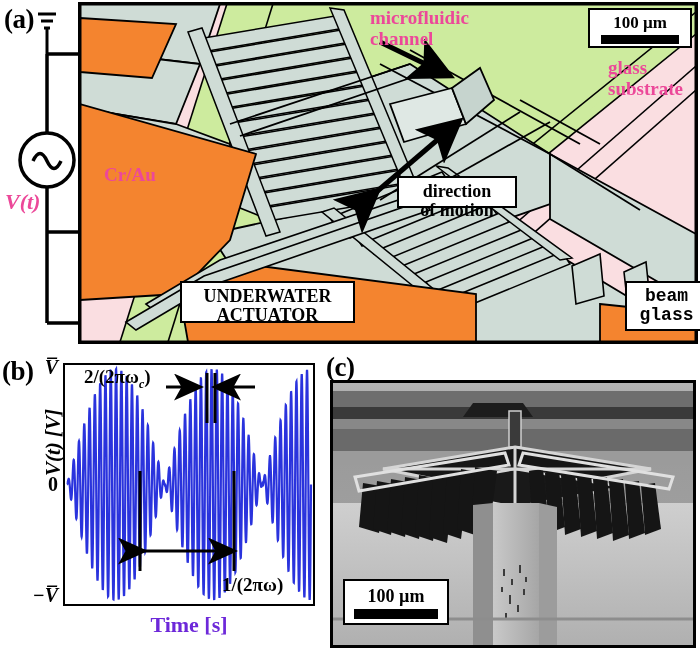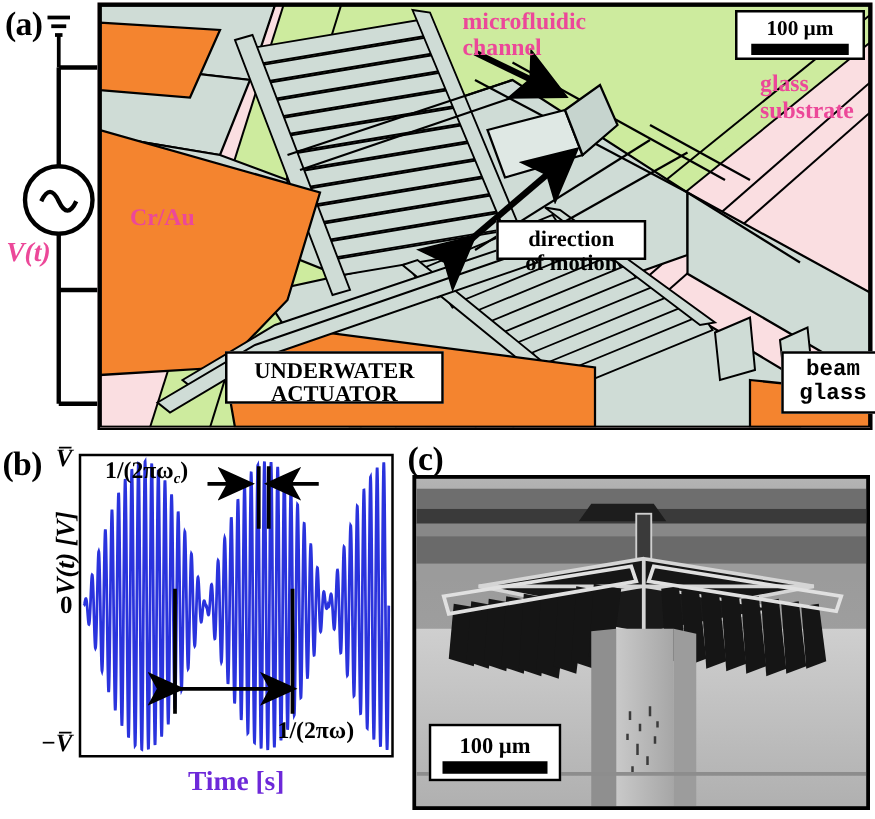--- a/index.html
+++ b/index.html
@@ -259,21 +259,21 @@
 
       <g stroke="#000" stroke-width="3">
         <line x1="75" y1="106" x2="75" y2="206"></line>
         <line x1="169" y1="106" x2="169" y2="206"></line>
         <line x1="77" y1="186" x2="167" y2="186" marker-start="url(#ah2)" marker-end="url(#ah2)"></line>
       </g>
     </svg>
   </div>
 
   <div class="ovl" style="left:84px;top:366px;font-size:19px;">
-    <span>1/(2πω</span><sub>c</sub><span>)</span>
+    <span>2/(2πω</span><sub>c</sub><span>)</span>
   </div>
   <div class="ovl" style="left:222px;top:574px;font-size:19px;">1/(2πω)</div>
 
   <div class="panel-letter" style="left:326px;top:352px;">(c)</div>
 
   <div id="panel-c">
     <svg width="360" height="262" viewBox="0 0 360 262">
       <defs>
         <linearGradient id="bgGrad" x1="0" y1="0" x2="0" y2="1">
           <stop offset="0%" stop-color="#b4b4b4"></stop>

